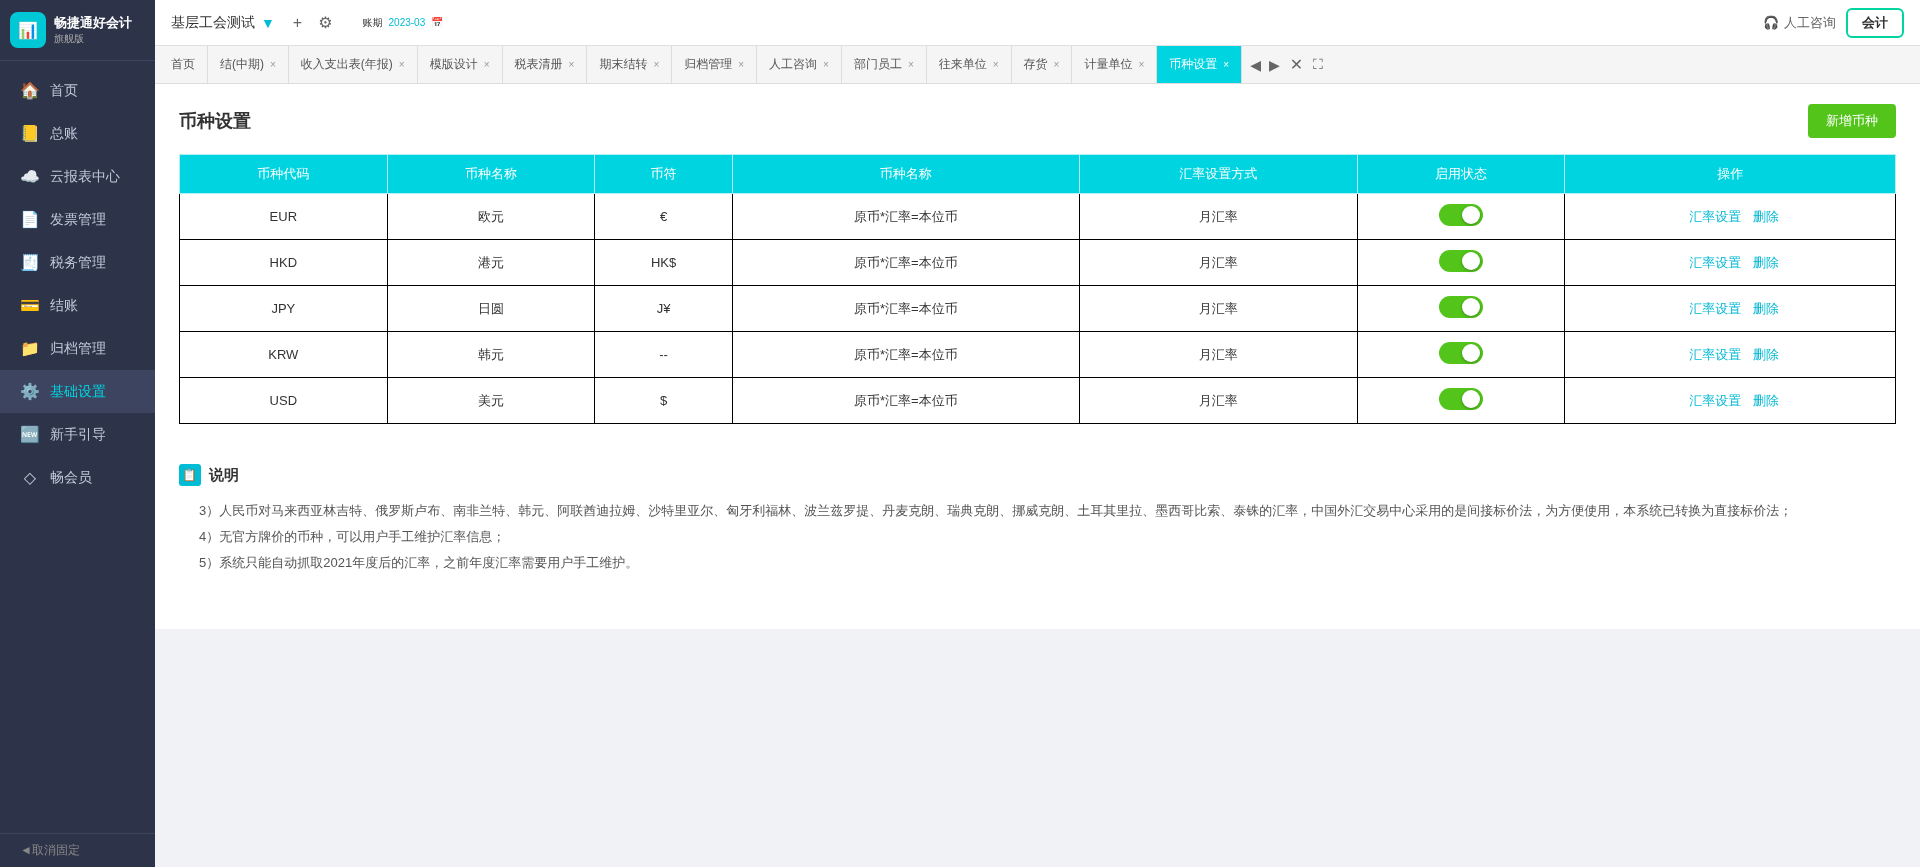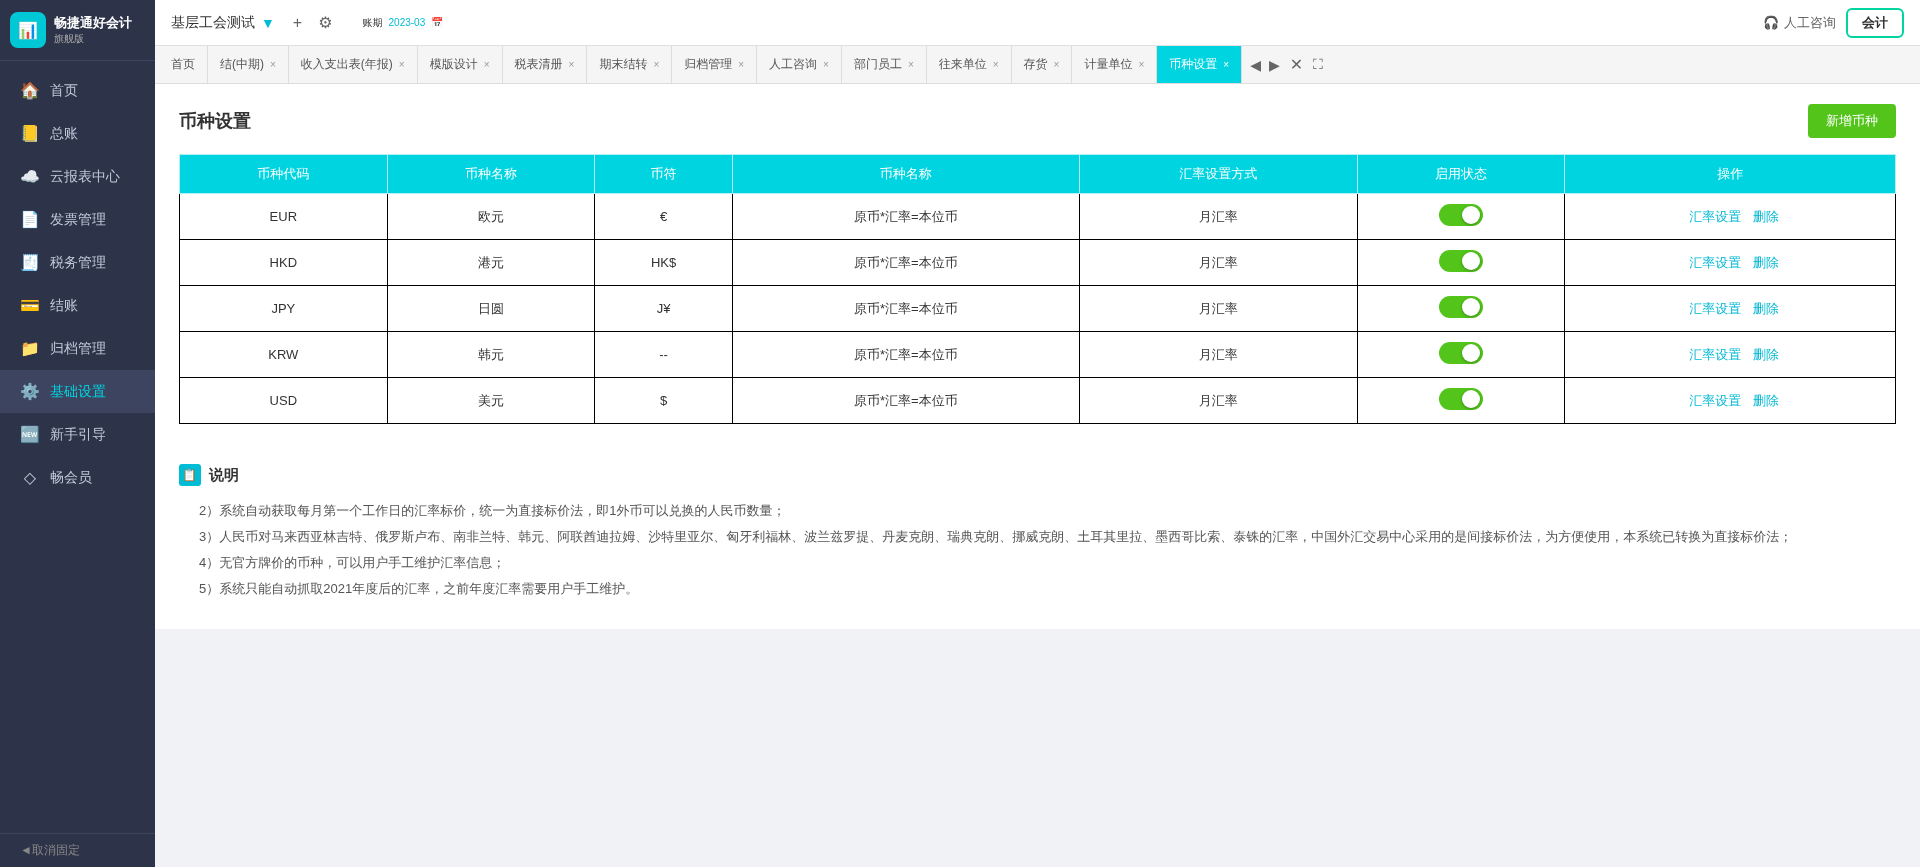--- a/index.html
+++ b/index.html
@@ -328,21 +328,20 @@
             </tbody>
         </table>
       </div>
 
       <div class="notes-section">
         <div class="notes-header">
           <div class="notes-icon">📋</div>
           <span>说明</span>
         </div>
         <ul class="notes-list" id="notes-list">
-            <li>2）系统自动获取每月第一个工作日的汇率标价，统一为直接标价法，即1外币可以兑换的人民币数量；</li>
             <li>3）人民币对马来西亚林吉特、俄罗斯卢布、南非兰特、韩元、阿联酋迪拉姆、沙特里亚尔、匈牙利福林、波兰兹罗提、丹麦克朗、瑞典克朗、挪威克朗、土耳其里拉、墨西哥比索、泰铢的汇率，中国外汇交易中心采用的是间接标价法，为方便使用，本系统已转换为直接标价法；</li>
             <li>4）无官方牌价的币种，可以用户手工维护汇率信息；</li>
             <li>5）系统只能自动抓取2021年度后的汇率，之前年度汇率需要用户手工维护。</li>
           </ul>
       </div>
     </div>
   </div>
 </div>
 
 </body></html>

